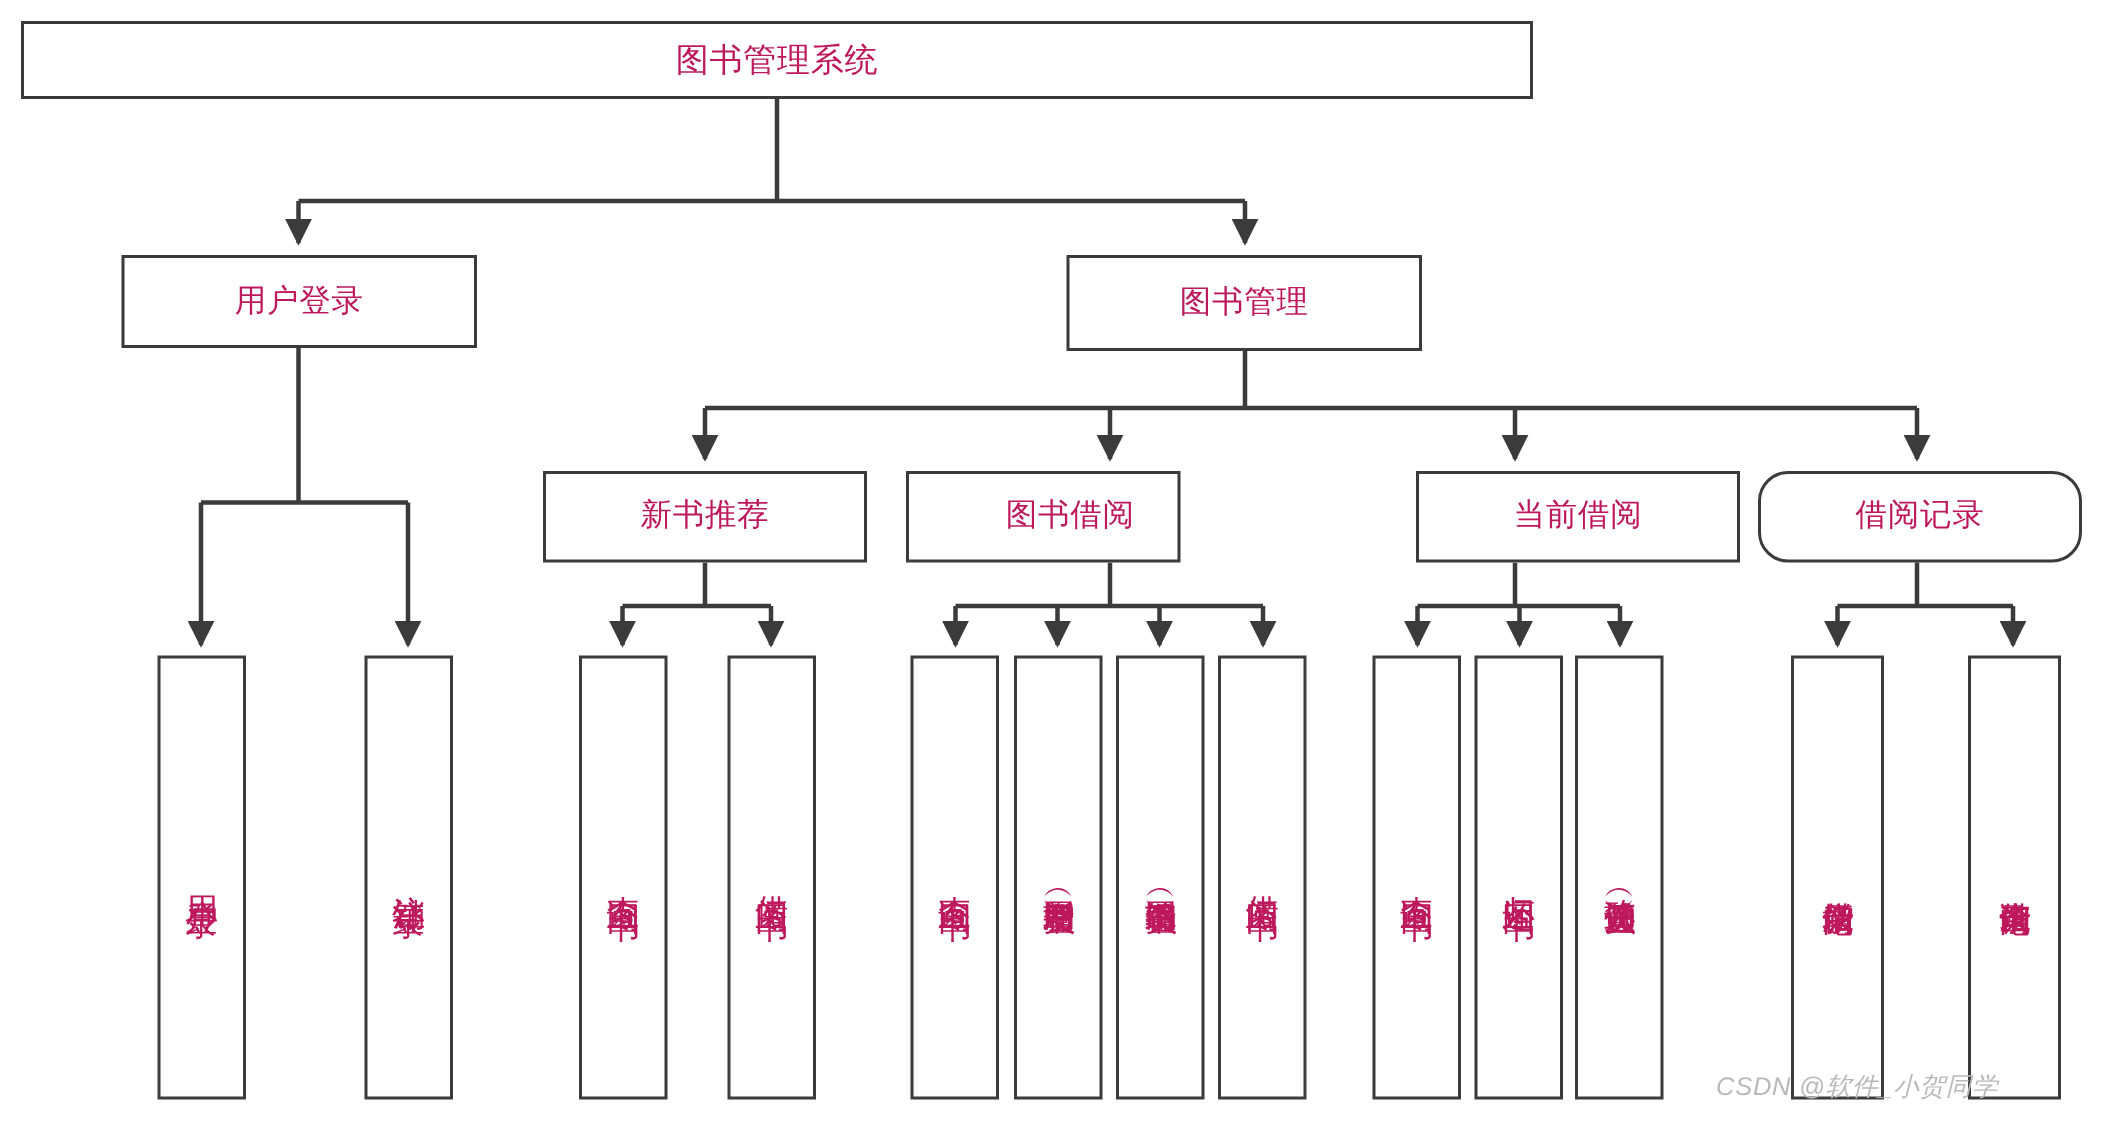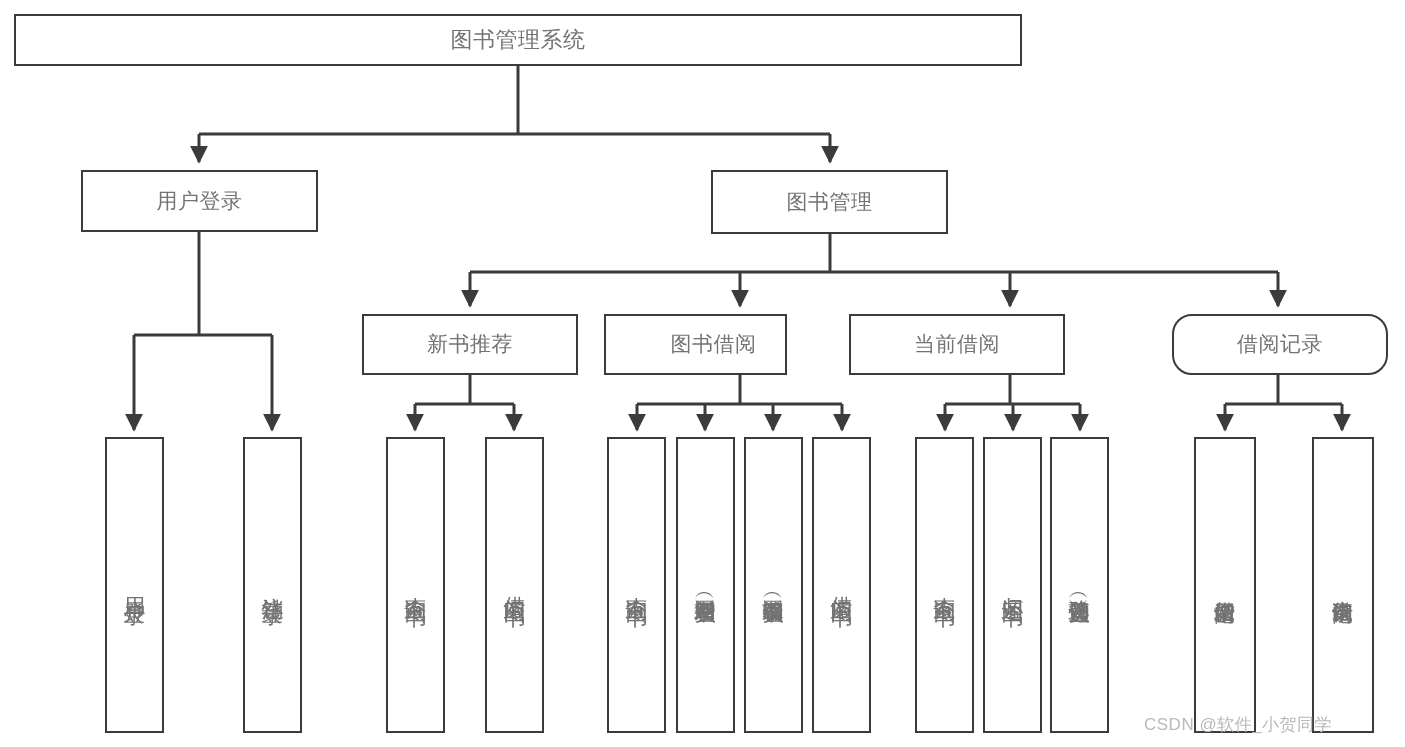--- a/index.html
+++ b/index.html
@@ -26,21 +26,21 @@
     pointer-events: none;
   }
   .node {
     position: absolute;
     box-sizing: border-box;
     background: #ffffff;
     border: 2px solid #3b3b3b;
     display: flex;
     align-items: center;
     justify-content: center;
-    color: #737373;
+    color: #be185d;
   }
   .node .lbl {
     display: block;
     text-align: center;
     line-height: 1.05;
     white-space: nowrap;
   }
   
   .h-node .lbl {
     font-size: 21px;
@@ -138,21 +138,21 @@
   <div class="node h-node" style="left:711px; top:170px; width:237px; height:64px;">
     <span class="lbl">图书管理</span>
   </div>
 
   <div class="node h-node" style="left:362px; top:314px; width:216px; height:61px;">
     <span class="lbl">新书推荐</span>
   </div>
   <div class="node h-node" style="left:604px; top:314px; width:183px; height:61px;padding-left:36px;">
     <span class="lbl">图书借阅</span>
   </div>
-  <div class="node h-node" style="left:849px; top:314px; width:216px; height:61px;">
+  <div class="node h-node" style="left:944px; top:314px; width:216px; height:61px;">
     <span class="lbl">当前借阅</span>
   </div>
   <div class="node h-node" style="left:1172px; top:314px; width:216px; height:61px;border-radius:20px;">
     <span class="lbl">借阅记录</span>
   </div>
 
   <div class="node v-node" style="left:105px; top:437px; width:59px; height:296px;">
     <span class="lbl">用户登录</span>
   </div>
   <div class="node v-node" style="left:243px; top:437px; width:59px; height:296px;">
@@ -189,15 +189,15 @@
     <span class="lbl">确认归还（管理员）</span>
   </div>
 
   <div class="node v-node tight" style="left:1194px; top:437px; width:62px; height:296px;">
     <span class="lbl">新增借阅记录</span>
   </div>
   <div class="node v-node tight" style="left:1312px; top:437px; width:62px; height:296px;">
     <span class="lbl">查询借阅记录</span>
   </div>
 
-  <div class="watermark" style="left:1144px; top:713px;">CSDN @软件_小贺同学</div>
+  <div class="watermark" style="left:1144px; top:713px;font-style:italic;">CSDN @软件_小贺同学</div>
 
 </div>
 
 </body></html>

